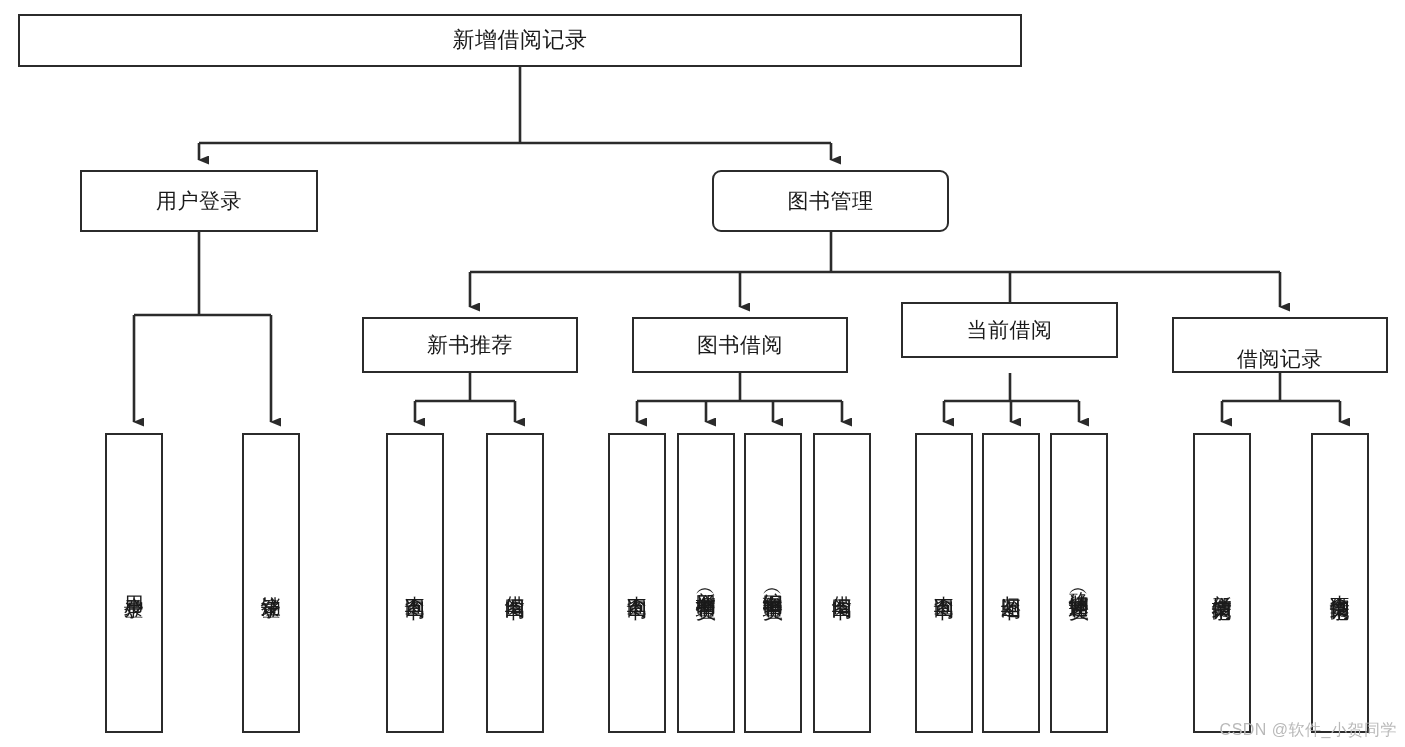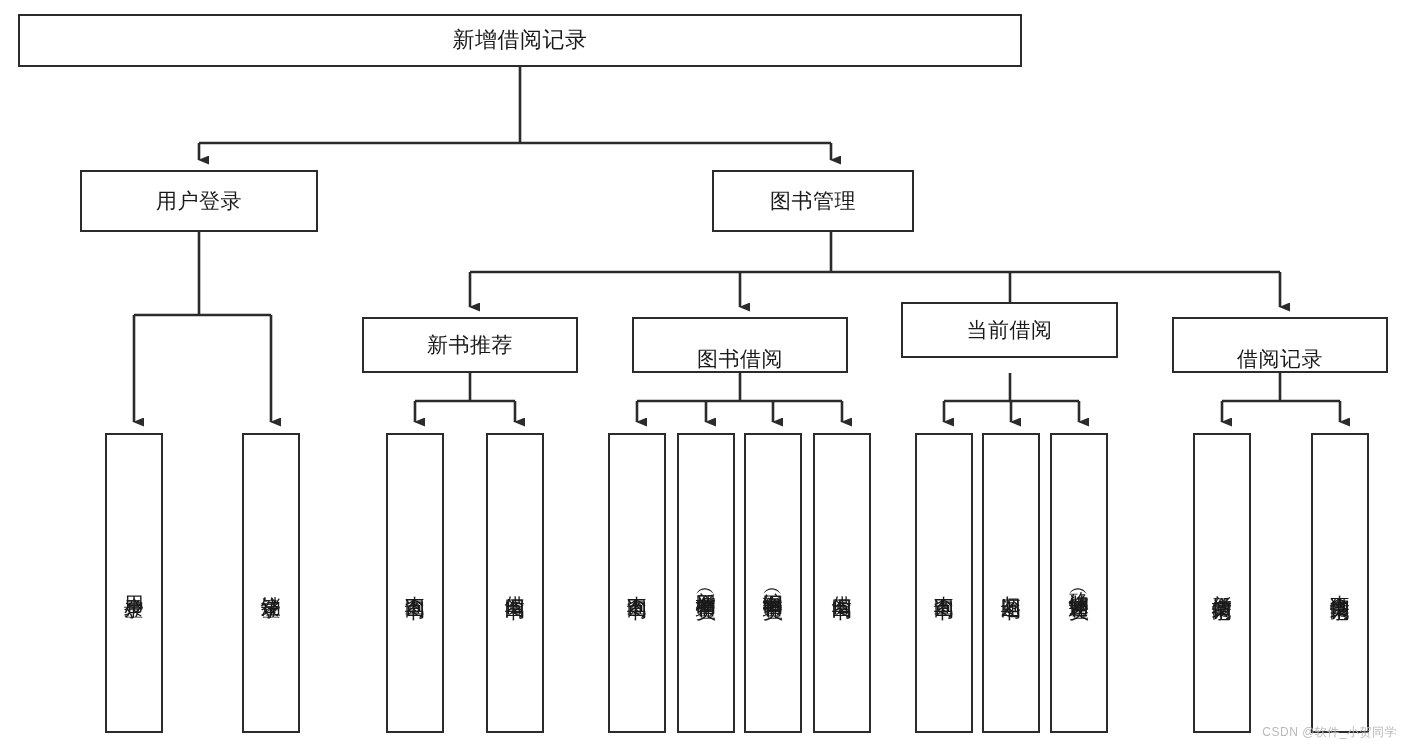--- a/index.html
+++ b/index.html
@@ -53,21 +53,21 @@
     white-space: nowrap;
     text-align: center;
   }
   .root-label {
     font-size: 22px;
   }
   .watermark {
     position: absolute;
     right: 8px;
     bottom: 6px;
-    font-size: 12px;
+    font-size: 16px;
     color: #b9b9b9;
     letter-spacing: 0.5px;
     white-space: nowrap;
     pointer-events: none;
   }
 </style>
 </head>
 <body>
 
 <div id="diagram-root">
@@ -123,29 +123,29 @@
   </svg>
 
   <div class="node-box" style="left:18px; top:14px; width:1004px; height:53px;">
     <span class="node-label-h root-label">新增借阅记录</span>
   </div>
 
   <div class="node-box" style="left:80px; top:170px; width:238px; height:62px;">
     <span class="node-label-h">用户登录</span>
   </div>
 
-  <div class="node-box" style="left:712px; top:170px; width:202px; height:62px;">
+  <div class="node-box" style="left:712px; top:170px; width:237px; height:62px;border-radius:9px;">
     <span class="node-label-h">图书管理</span>
   </div>
 
   <div class="node-box" style="left:362px; top:317px; width:216px; height:56px;">
     <span class="node-label-h">新书推荐</span>
   </div>
 
-  <div class="node-box" style="left:632px; top:317px; width:216px; height:56px;align-items:flex-end;">
+  <div class="node-box" style="left:632px; top:317px; width:216px; height:56px;">
     <span class="node-label-h">图书借阅</span>
   </div>
 
   <div class="node-box" style="left:901px; top:302px; width:217px; height:56px;">
     <span class="node-label-h">当前借阅</span>
   </div>
 
   <div class="node-box" style="left:1172px; top:317px; width:216px; height:56px;align-items:flex-end;">
     <span class="node-label-h">借阅记录</span>
   </div>

